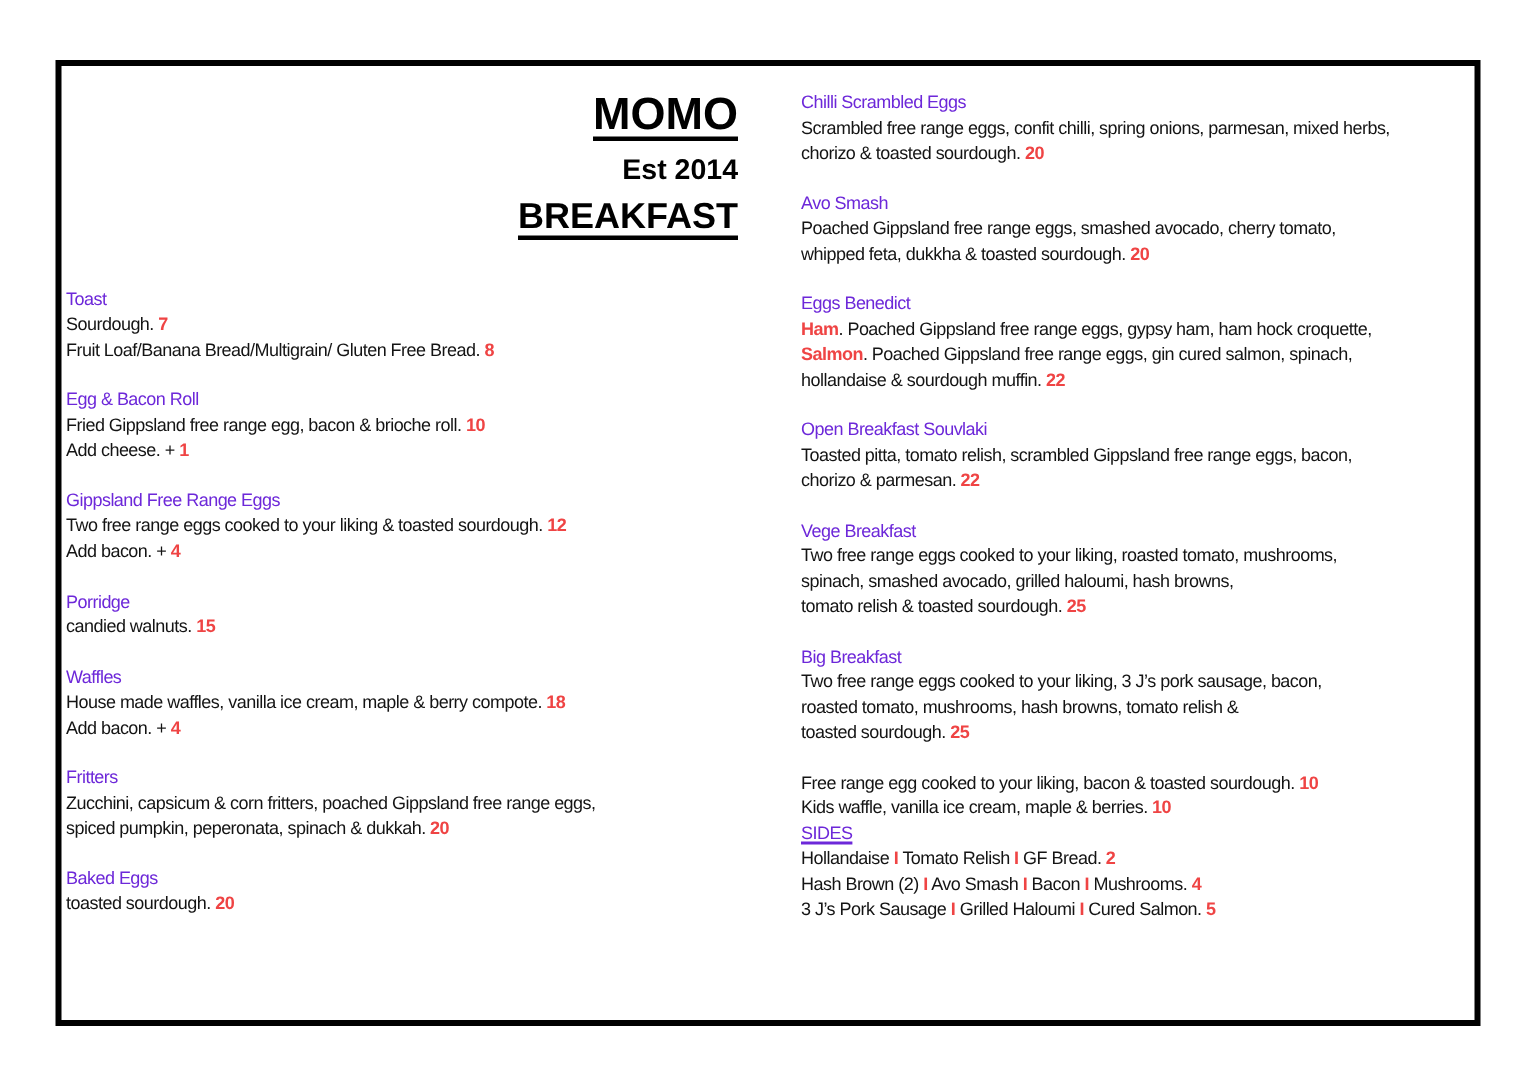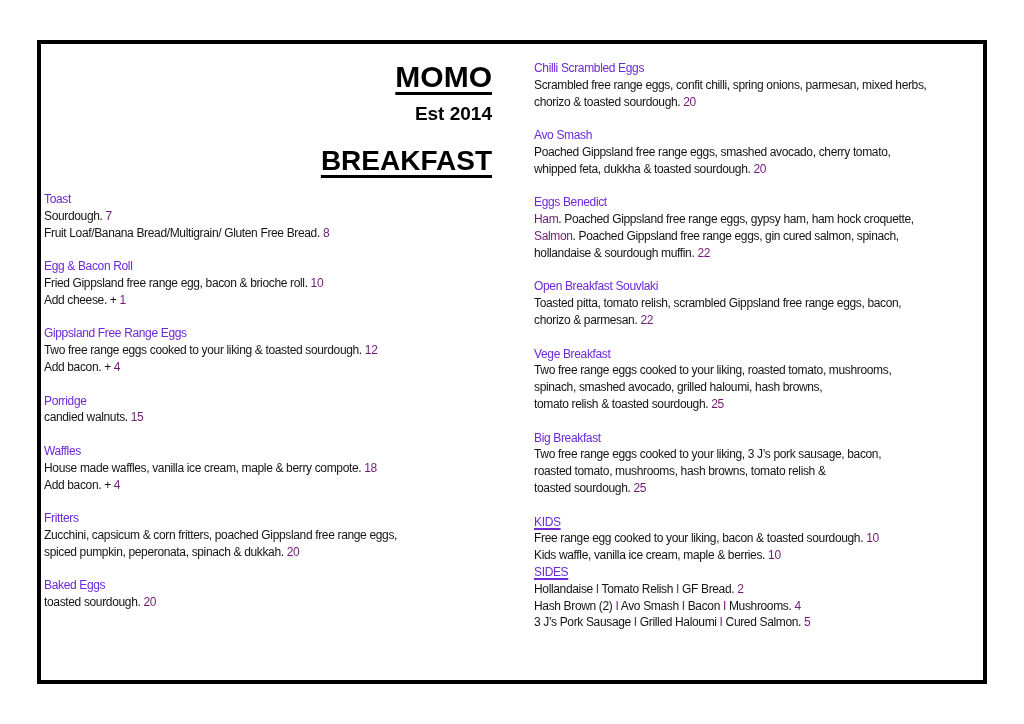--- a/index.html
+++ b/index.html
@@ -38,42 +38,42 @@
     text-decoration-thickness: 3px;
     text-underline-offset: 5px;
   }
   .established {
     font-size: 19px;
     font-weight: bold;
     line-height: 26px;
     margin-top: 5px;
   }
   .menu-title {
-    font-size: 28px;
+    font-size: 24px;
     font-weight: bold;
     line-height: 36px;
-    margin-top: 16px;
+    margin-top: 0;
     text-decoration: underline;
     text-decoration-thickness: 3px;
     text-underline-offset: 5px;
   }
   .col {
     position: absolute;
     font-size: 12px;
     line-height: 16.8px;
     letter-spacing: -0.35px;
     white-space: nowrap;
   }
   .col-left  { left: 44px;  top: 191px; width: 446px; }
   .col-right { left: 534px; top: 60px;  width: 450px; }
   .section + .section { margin-top: 16.8px; }
   .section.compact { margin-top: 0; }
   .sec-name { font-weight: normal; color: #6d28d9; }
   .sec-name.u { text-decoration: underline; text-decoration-thickness: 1.5px; text-underline-offset: 2px; }
-  .sec-line b { font-weight: normal; color: #701a75; }
+  .sec-line b { font-weight: bold; color: #ef4444; }
 </style>
 </head>
 <body>
 
 <div class="page">
   <div class="menu-border"></div>
 
   <div class="header">
     <div class="restaurant-name">MOMO</div>
     <div class="established">Est 2014</div>
@@ -143,21 +143,20 @@
         <div class="sec-line">spinach, smashed avocado, grilled haloumi, hash browns,</div>
         <div class="sec-line">tomato relish &amp; toasted sourdough. <b>25</b></div>
       </div>
       <div class="section">
         <div class="sec-name">Big Breakfast</div>
         <div class="sec-line">Two free range eggs cooked to your liking, 3 J’s pork sausage, bacon,</div>
         <div class="sec-line">roasted tomato, mushrooms, hash browns, tomato relish &amp;</div>
         <div class="sec-line">toasted sourdough. <b>25</b></div>
       </div>
       <div class="section">
-        <div class="sec-name u">KIDS</div>
         <div class="sec-line">Free range egg cooked to your liking, bacon &amp; toasted sourdough. <b>10</b></div>
         <div class="sec-line">Kids waffle, vanilla ice cream, maple &amp; berries. <b>10</b></div>
       </div>
       <div class="section compact">
         <div class="sec-name u">SIDES</div>
         <div class="sec-line">Hollandaise <b>I</b> Tomato Relish <b>I</b> GF Bread. <b>2</b></div>
         <div class="sec-line">Hash Brown (2) <b>I</b> Avo Smash <b>I</b> Bacon <b>I</b> Mushrooms. <b>4</b></div>
         <div class="sec-line">3 J’s Pork Sausage <b>I</b> Grilled Haloumi <b>I</b> Cured Salmon. <b>5</b></div>
       </div>
     </div>

